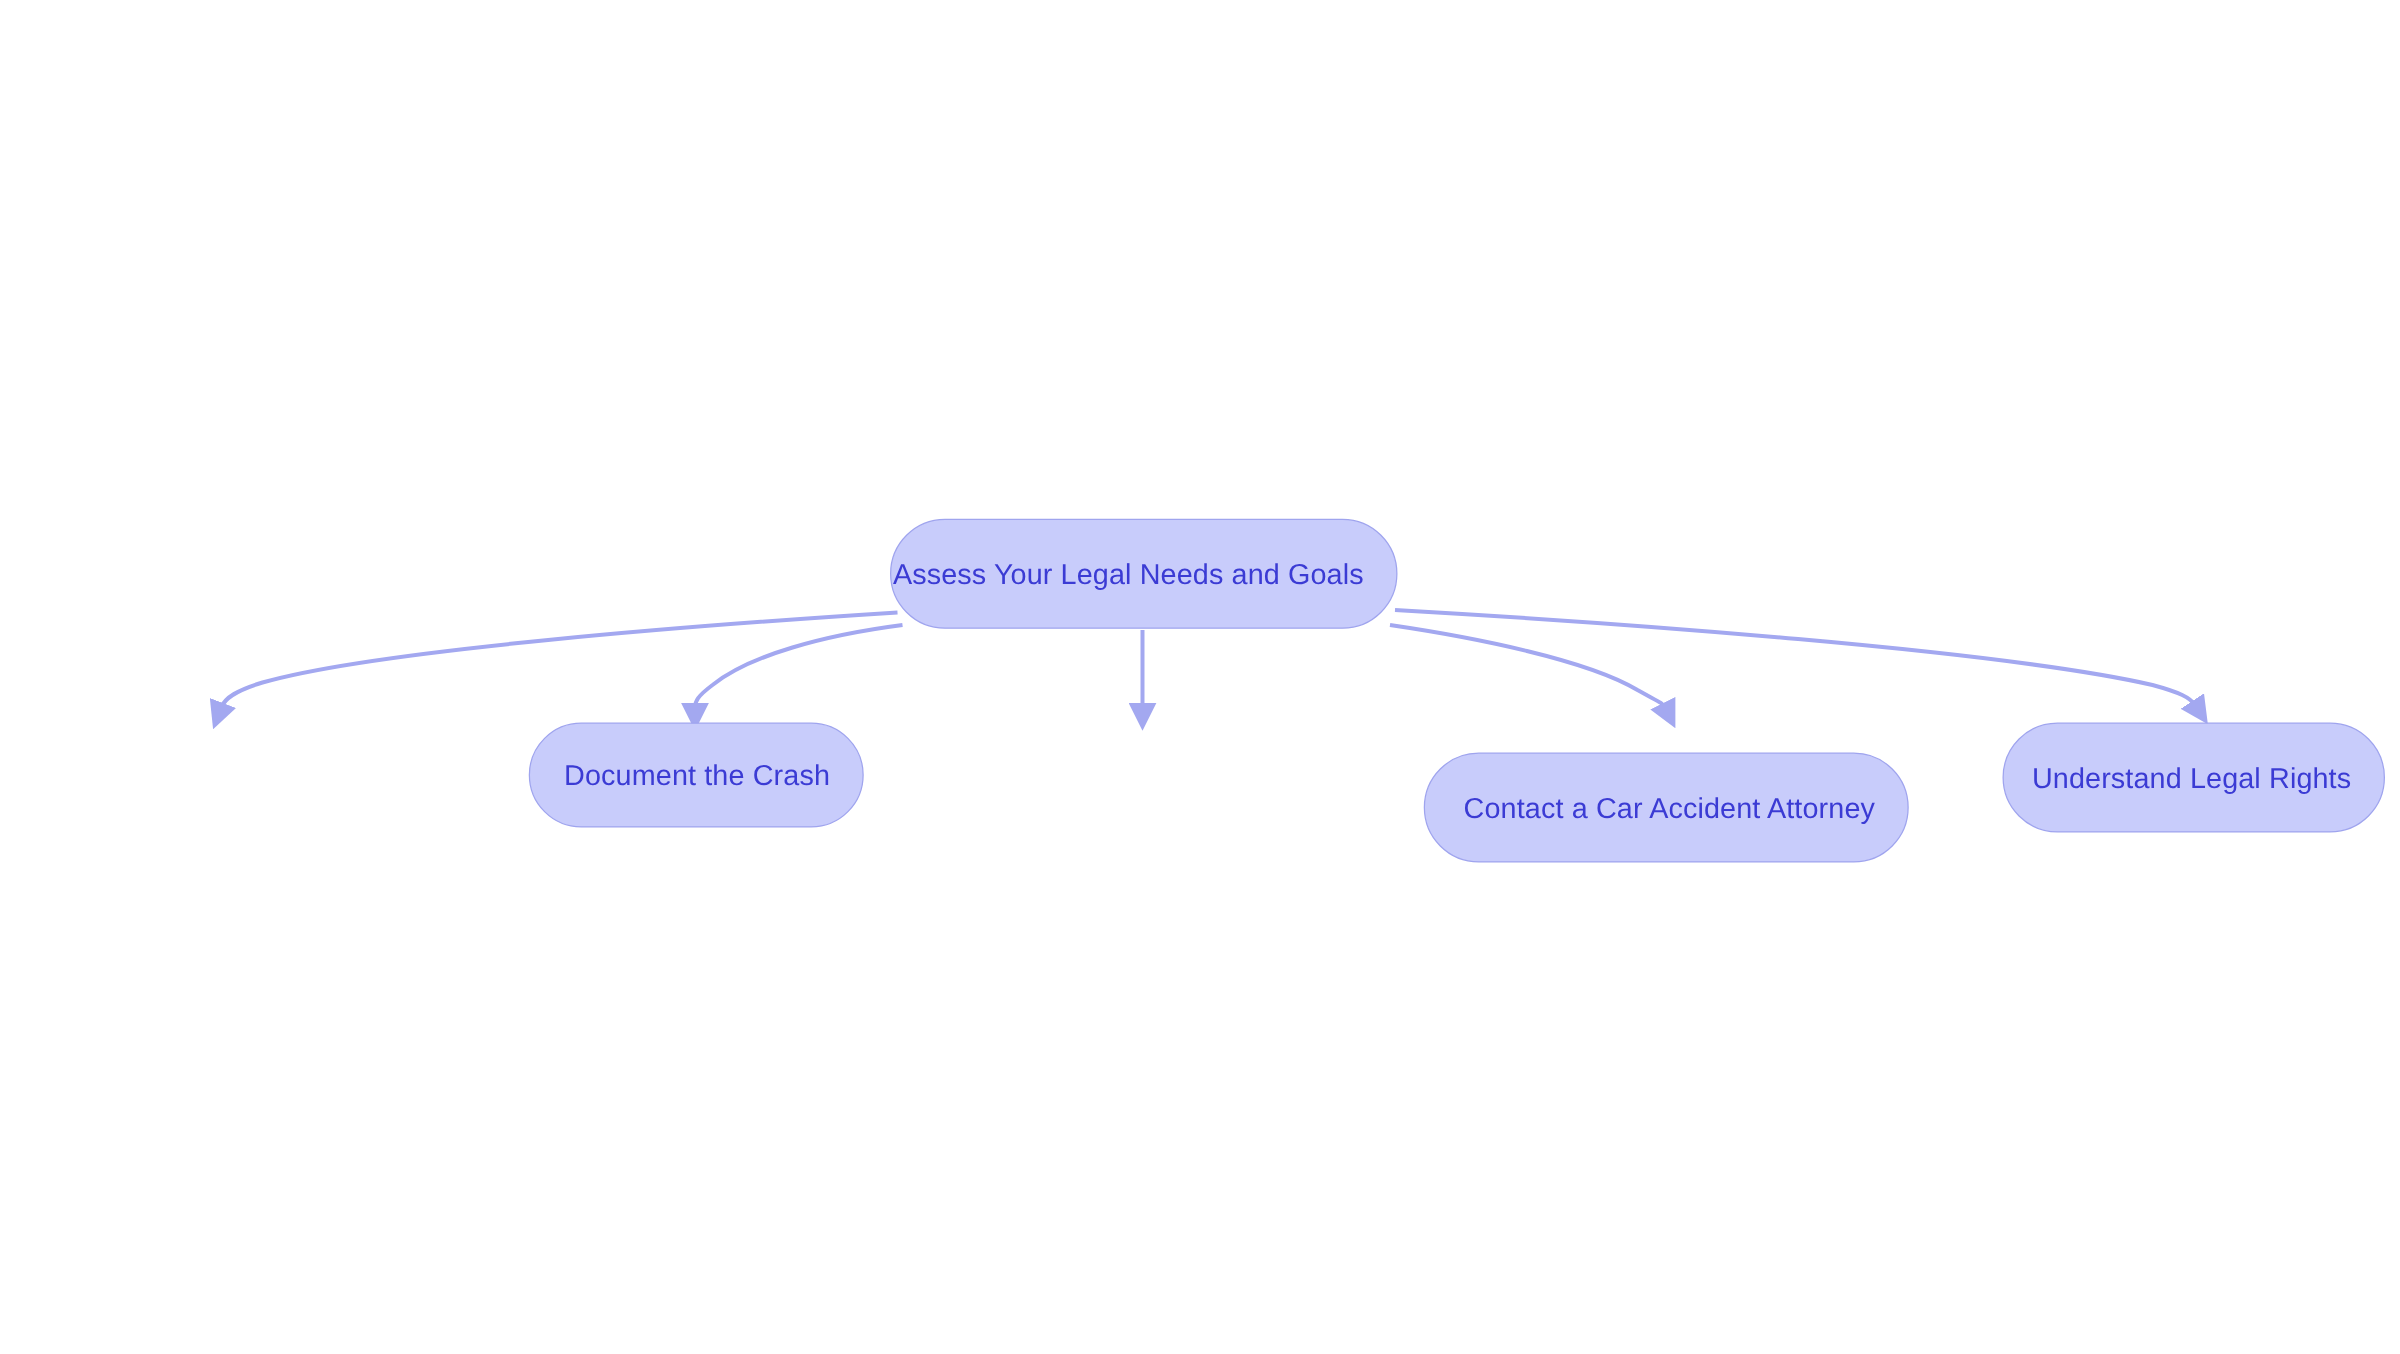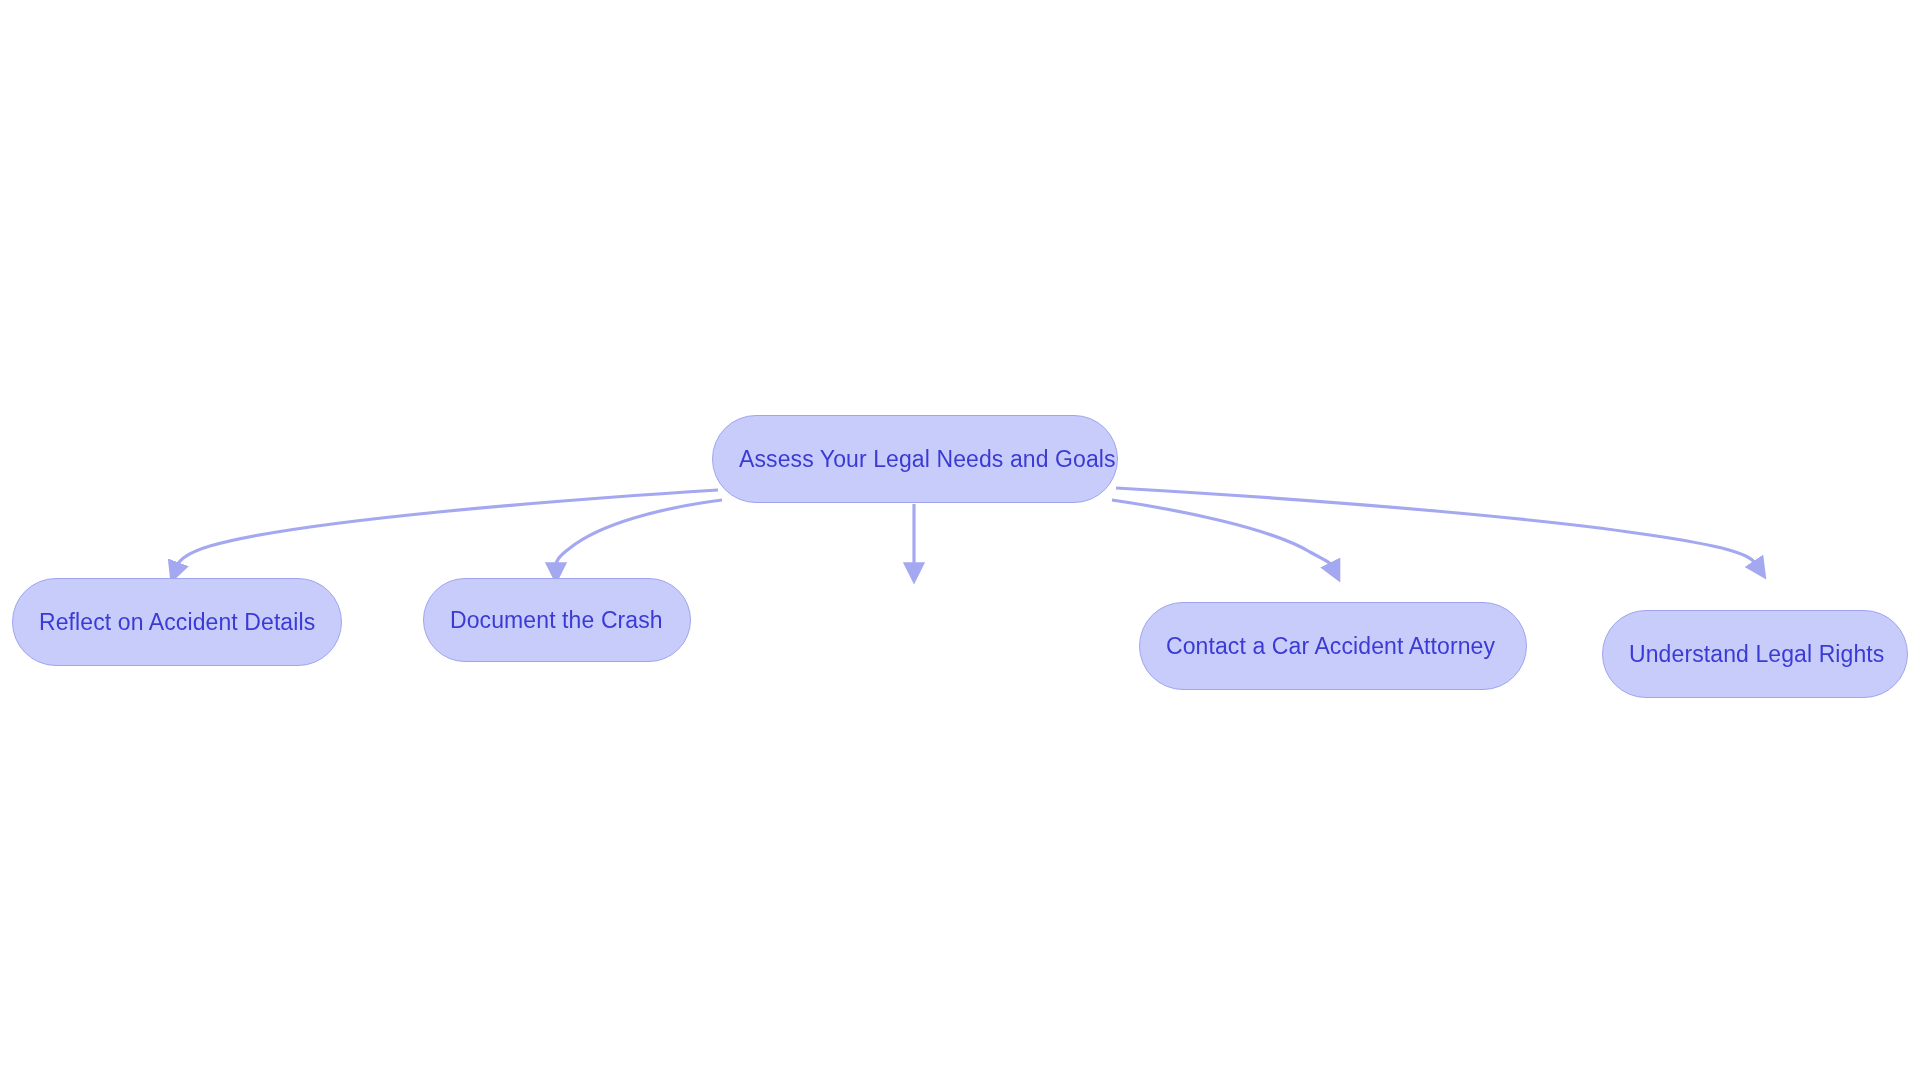--- a/index.html
+++ b/index.html
@@ -34,21 +34,21 @@
     fill: none;
     stroke-width: 3.2;
     stroke-linecap: butt;
     stroke-linejoin: round;
   }
   .node {
     position: absolute;
     box-sizing: border-box;
     display: flex;
     align-items: center;
-    justify-content: flex-start;
+    justify-content: flex-end;
     border-radius: 44px;
     border: 1.6px solid #9fa4ee;
     background: #c8ccfb;
     text-align: center;
     padding: 12px 26px;
   }
   .node-label {
     font-size: 23px;
     line-height: 1.15;
     color: #3b3bd4;
@@ -80,30 +80,27 @@
 
     <path class="edge-path" stroke="#a3a8f0" marker-end="url(#arrowhead)" d="M 1112,500 C 1180,510 1270,528 1310,552 C 1326,561 1330,562 1332,566"></path>
 
     <path class="edge-path" stroke="#a3a8f0" marker-end="url(#arrowhead)" d="M 1116,488 C 1290,498 1600,520 1722,548 C 1744,554 1752,558 1756,564"></path>
   </svg>
 
   <div class="node root" style="left:712px; top:415px; width:406px; height:88px;">
     <span class="node-label">Assess Your Legal Needs and Goals</span>
   </div>
 
-  <div class="node" style="left:12px; top:578px; width:330px; height:88px;">
-    <span class="node-label">Reflect on Accident Details</span>
-  </div>
 
   <div class="node" style="left:423px; top:578px; width:268px; height:84px;">
     <span class="node-label">Document the Crash</span>
   </div>
 
 
   <div class="node" style="left:1139px; top:578px; width:388px; height:88px;margin-top:24px;">
     <span class="node-label">Contact a Car Accident Attorney</span>
   </div>
 
-  <div class="node" style="left:1602px; top:610px; width:306px; height:88px;">
+  <div class="node" style="left:1602px; top:578px; width:306px; height:88px;">
     <span class="node-label">Understand Legal Rights</span>
   </div>
 
 </div>
 
 </body></html>

